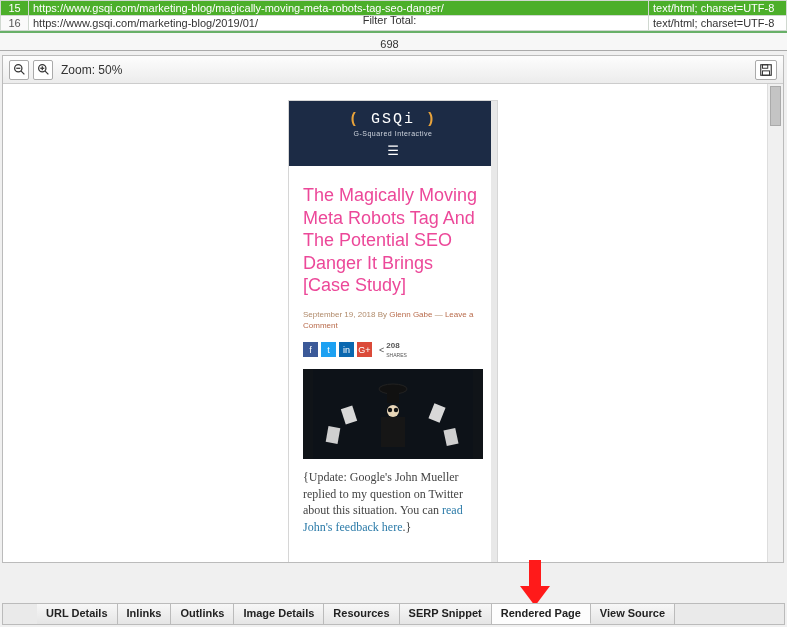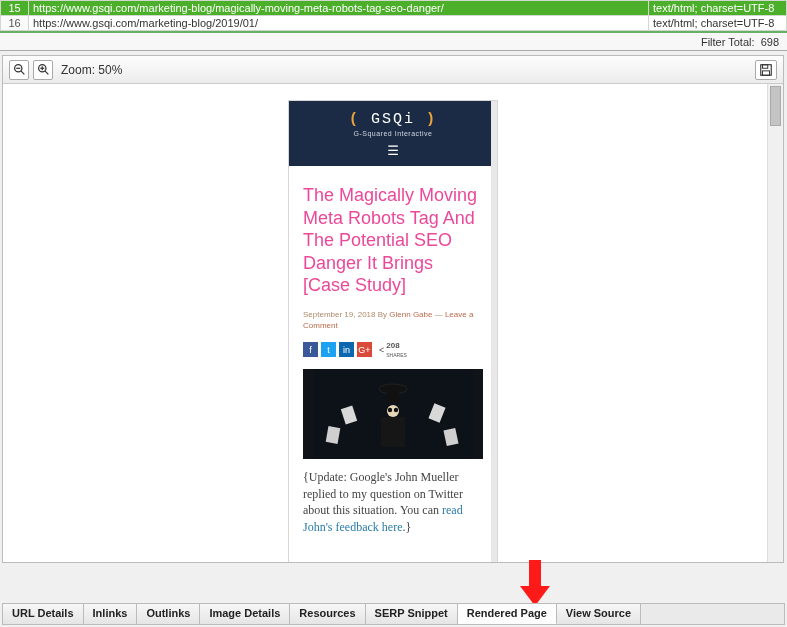--- a/index.html
+++ b/index.html
@@ -46,20 +46,21 @@
     border-bottom: 1px solid #aaa;
     background: #f7f7f7;
     height: 20px;
     display: flex;
     justify-content: flex-end;
     align-items: center;
     padding-right: 8px;
     font-size: 11px;
     color: #333;
     position: relative;
+    flex-direction: column;
   }
 
   
   .viewer {
     width: 782px;
     height: 508px;
     margin: 4px 0 0 2px;
     border: 1px solid #bbb;
     background: #fefefe;
     position: relative;
@@ -192,20 +193,21 @@
   }
 
   
   .bottom-tabs {
     position:absolute;
     left:2px; right:2px; bottom:2px;
     height: 22px;
     display:flex;
     background:#eaeaea;
     border:1px solid #bbb;
+    padding-left:34px;
   }
   .bottom-tabs .tab {
     padding: 3px 9px;
     font-size: 11px;
     color:#222;
     border-right:1px solid #bbb;
     background:linear-gradient(#f7f7f7,#e5e5e5);
     cursor:pointer;
     white-space:nowrap;
     font-weight:bold;

